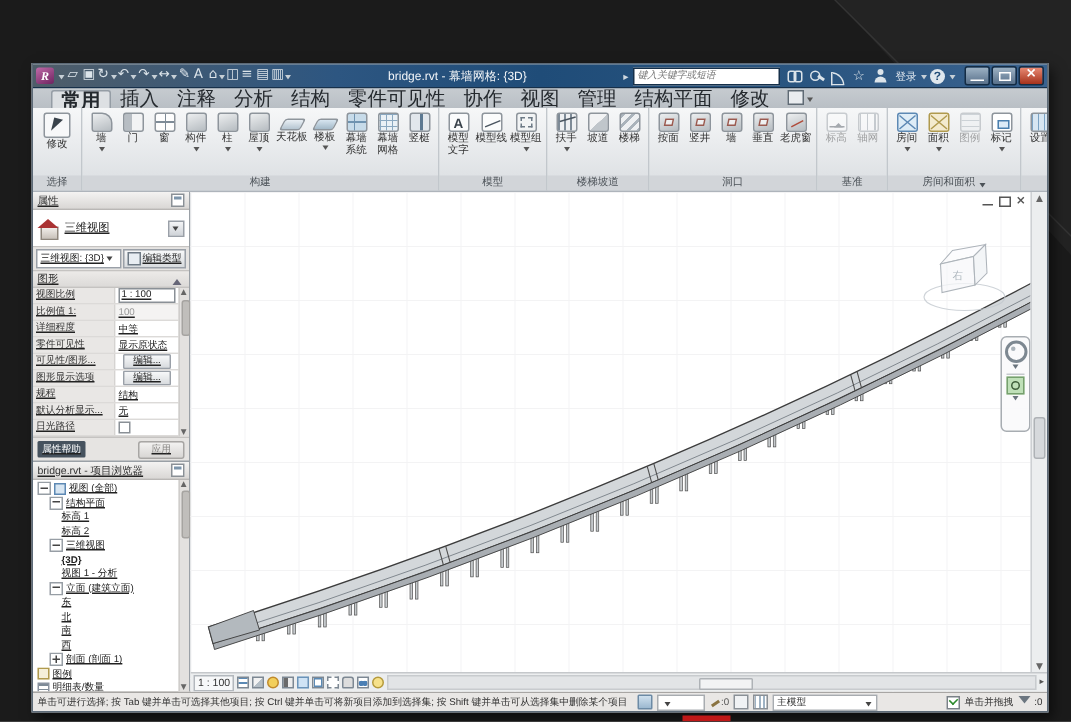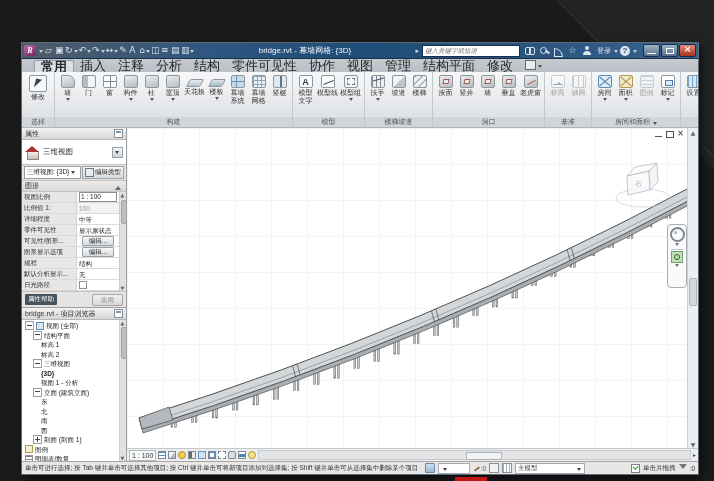--- a/index.html
+++ b/index.html
@@ -112,21 +112,21 @@
   .ri-room::before{background:#5d89b4;transform:rotate(40deg);}
   .ri-room::after{background:#5d89b4;transform:rotate(-40deg);}
   .ri-area::before{background:#b09a4e;transform:rotate(40deg);}
   .ri-area::after{background:#b09a4e;transform:rotate(-40deg);}
   .ri-color-fill-legend{background:#eef0f2;background-image:repeating-linear-gradient(180deg,#9aa5ae 0 1px,transparent 1px 4px);}
   .ri-tag-room{background:#fff;}
   .ri-tag-room::after{content:"";position:absolute;left:3px;top:4px;width:6px;height:4px;border:1px solid #4a7fae;background:#dcebf7;}
   .ri-workplane-set{background:#d7e6f2;background-image:repeating-linear-gradient(90deg,#7aa2c4 0 1px,transparent 1px 4px);}
 
   
-  .main{flex:1;display:flex;min-height:0;}
+  .main{flex:1;display:flex;min-height:0;text-decoration:underline;}
   .leftcol{width:104px;flex:none;display:flex;flex-direction:column;background:#e6e4e2;border-right:1px solid #9aa0a6;}
   .pane-head{height:11px;flex:none;display:flex;align-items:center;justify-content:space-between;padding:0 3px;
     background:linear-gradient(#f4f3f2,#d9d7d5);border-bottom:1px solid #b9b7b5;font-size:7px;color:#333;white-space:nowrap;overflow:hidden;}
   .pin-box{width:7px;height:7px;border:1px solid #8a9096;background:#fff;position:relative;flex:none;}
   .pin-box::after{content:"";position:absolute;left:1px;right:1px;top:1px;height:1.5px;background:#7d95ab;}
 
   .type-selector{height:24px;flex:none;display:flex;align-items:center;gap:3px;background:#fff;border-bottom:1px solid #c5c3c1;padding:0 3px;}
   .ts-house{width:15px;height:13px;position:relative;flex:none;}
   .ts-house::before{content:"";position:absolute;left:2px;top:5px;width:10px;height:7px;background:linear-gradient(#f0ede9,#c9c2ba);border:1px solid #8e867c;}
   .ts-house::after{content:"";position:absolute;left:0;top:0;border-left:7px solid transparent;border-right:7px solid transparent;border-bottom:6px solid #a33;}

